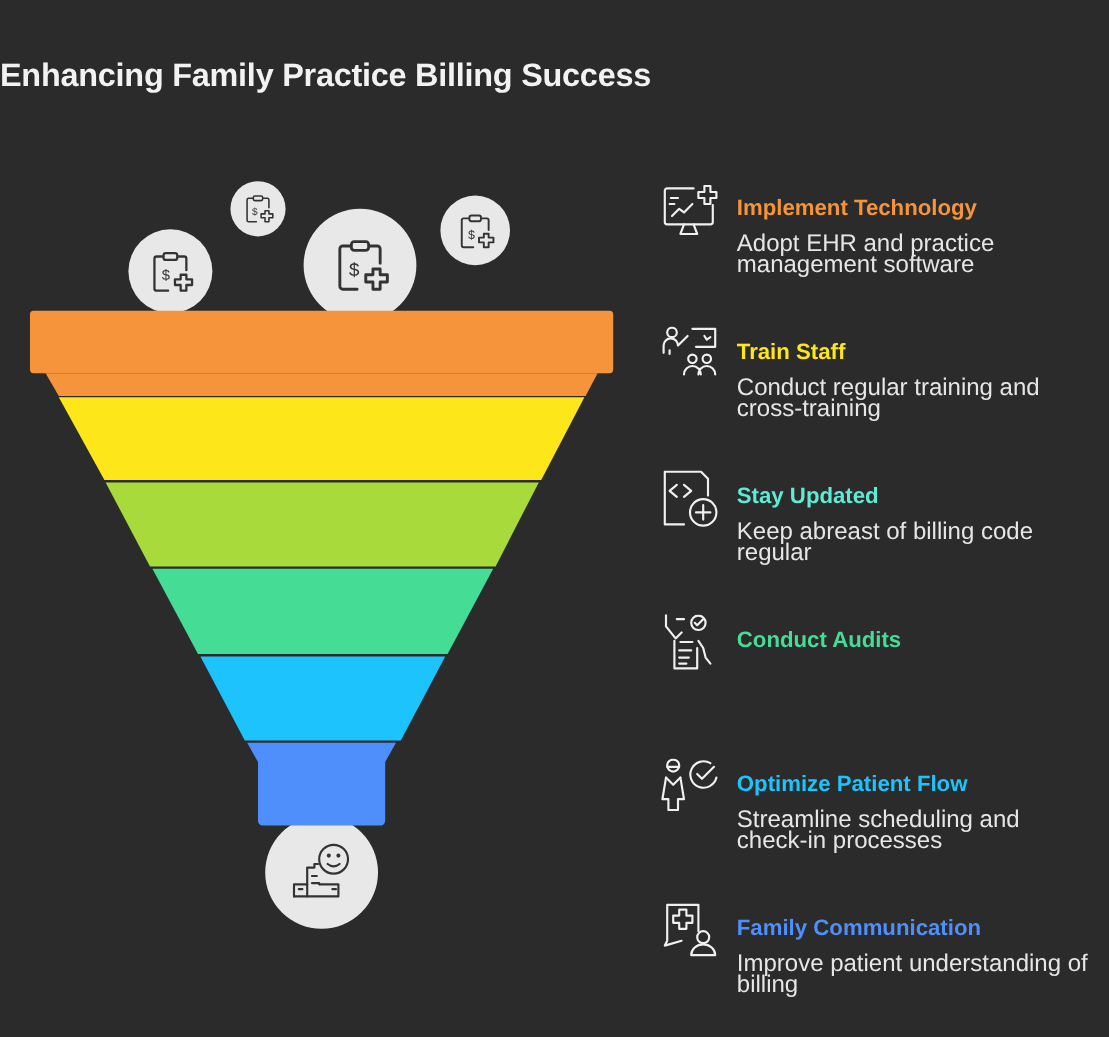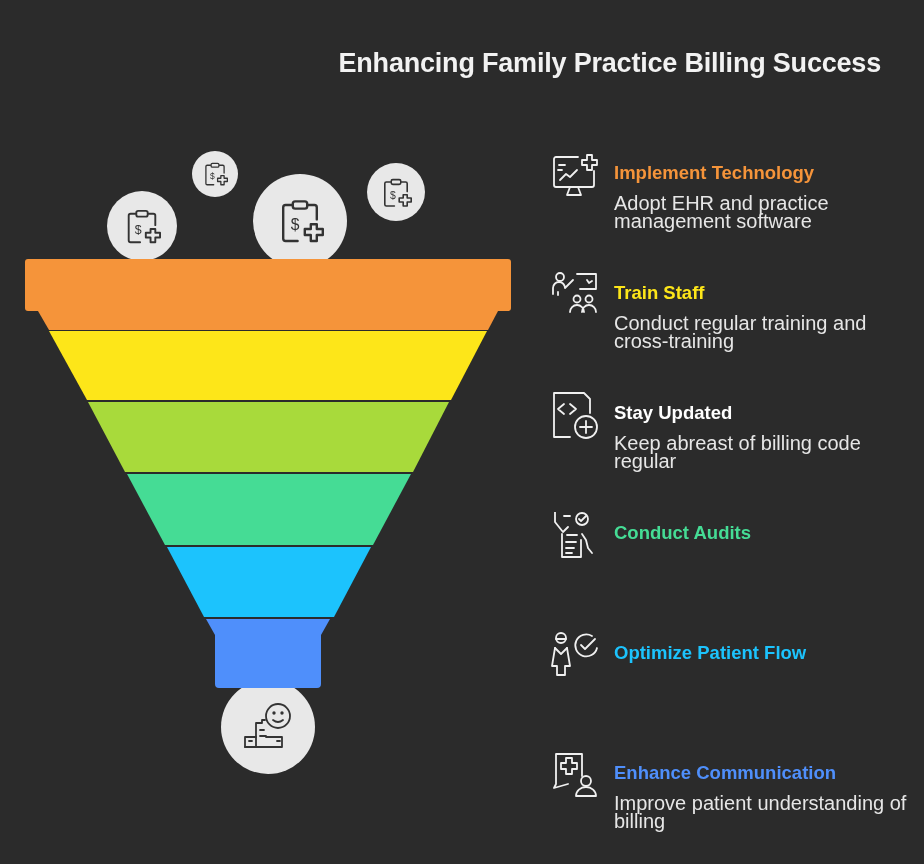--- a/index.html
+++ b/index.html
@@ -1,21 +1,21 @@
 <!DOCTYPE html>
 <html><head>
 <meta charset="utf-8">
 <style>
   html, body { margin: 0; padding: 0; }
   body {
     width: 924px; height: 864px; background: #2b2b2b; position: relative; overflow: hidden;
     font-family: "Liberation Sans", "DejaVu Sans", sans-serif;
   }
   .title {
-    position: absolute; left: 0; top: 48px; width: 881px; text-align: right;
+    position: absolute; left: 0; top: 48px; width: 881px; text-align: left;
     color: #f2f2f2; font-weight: bold; font-size: 27px; letter-spacing: -0.2px;
   }
   .funnel-svg { position: absolute; left: 0; top: 0; }
   .step { position: absolute; left: 550px; width: 370px; height: 80px; }
   .step .icon { position: absolute; left: 0; top: 0; width: 52px; height: 52px; }
   .step .label {
     position: absolute; left: 64px; top: 10px; font-weight: bold; font-size: 18.5px; white-space: nowrap;
   }
   .step .desc {
     position: absolute; left: 64px; top: 42px; width: 300px; color: #e6e6e6; font-size: 20px; line-height: 18px;
@@ -106,21 +106,21 @@
   <div class="desc">Conduct regular training and cross-training</div>
 </div>
 
 <div class="step" style="top:392px">
   <svg class="icon" viewBox="0 0 52 52" fill="none" stroke="#f0f0f0" stroke-width="1.8" stroke-linecap="round" stroke-linejoin="round">
     <path d="M20,45 H4 V1 h30 l6,6 v14"></path>
     <path d="M14,12 l-6,5 l6,5 M20,12 l6,5 l-6,5"></path>
     <circle cx="36" cy="35" r="11"></circle>
     <path d="M36,29 v12 M30,35 h12"></path>
   </svg>
-  <div class="label" style="color:#ffffff">Stay Updated</div>
+  <div class="label" style="color:#5eead4">Stay Updated</div>
   <div class="desc">Keep abreast of billing code regular</div>
 </div>
 
 <div class="step" style="top:512px">
   <svg class="icon" viewBox="0 0 52 52" fill="none" stroke="#f0f0f0" stroke-width="1.8" stroke-linecap="round" stroke-linejoin="round">
     <path d="M5,0 v10 l8,10 l5,-5"></path>
     <path d="M14,4 h6"></path>
     <circle cx="32" cy="7" r="6"></circle>
     <path d="M29,7 l2,2 l5,-5"></path>
     <path d="M12,22 v23 h19 V28"></path>
@@ -134,24 +134,25 @@
 <div class="step" style="top:632px">
   <svg class="icon" viewBox="0 0 52 52" fill="none" stroke="#f0f0f0" stroke-width="1.8" stroke-linecap="round" stroke-linejoin="round">
     <circle cx="11" cy="6" r="5"></circle>
     <path d="M6,7 h10"></path>
     <path d="M5,16 l6,6 l6,-6"></path>
     <path d="M5,16 l-3,18 h5 v9 h8 v-9 h5 l-3,-18"></path>
     <path d="M42,4 a11,11 0 1 0 5,12"></path>
     <path d="M31,13 l4,4 l10,-10"></path>
   </svg>
   <div class="label" style="color:#1cc3fd">Optimize Patient Flow</div>
+  <div class="desc">Streamline scheduling and check-in processes</div>
 </div>
 
 <div class="step" style="top:752px">
   <svg class="icon" viewBox="0 0 52 52" fill="none" stroke="#f0f0f0" stroke-width="1.8" stroke-linecap="round" stroke-linejoin="round">
     <path d="M32,24 V2 H6 v30 l-2,4 l14,-4"></path>
     <path d="M16,6 h6 v5 h5 v6 h-5 v5 h-6 v-5 h-5 v-6 h5 z"></path>
     <circle cx="36" cy="29" r="5"></circle>
     <path d="M26,44 a10,9 0 0 1 20,0 z"></path>
   </svg>
-  <div class="label" style="color:#4f8ffb">Enhance Communication</div>
+  <div class="label" style="color:#4f8ffb">Family Communication</div>
   <div class="desc">Improve patient understanding of billing</div>
 </div>
 
 </body></html>

